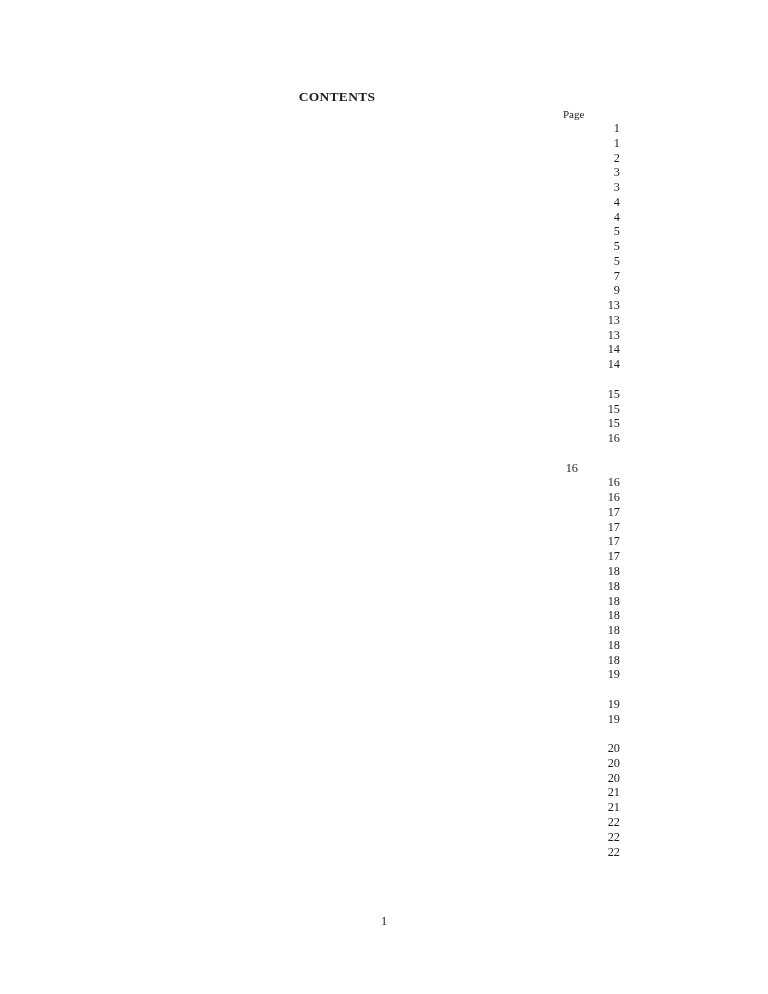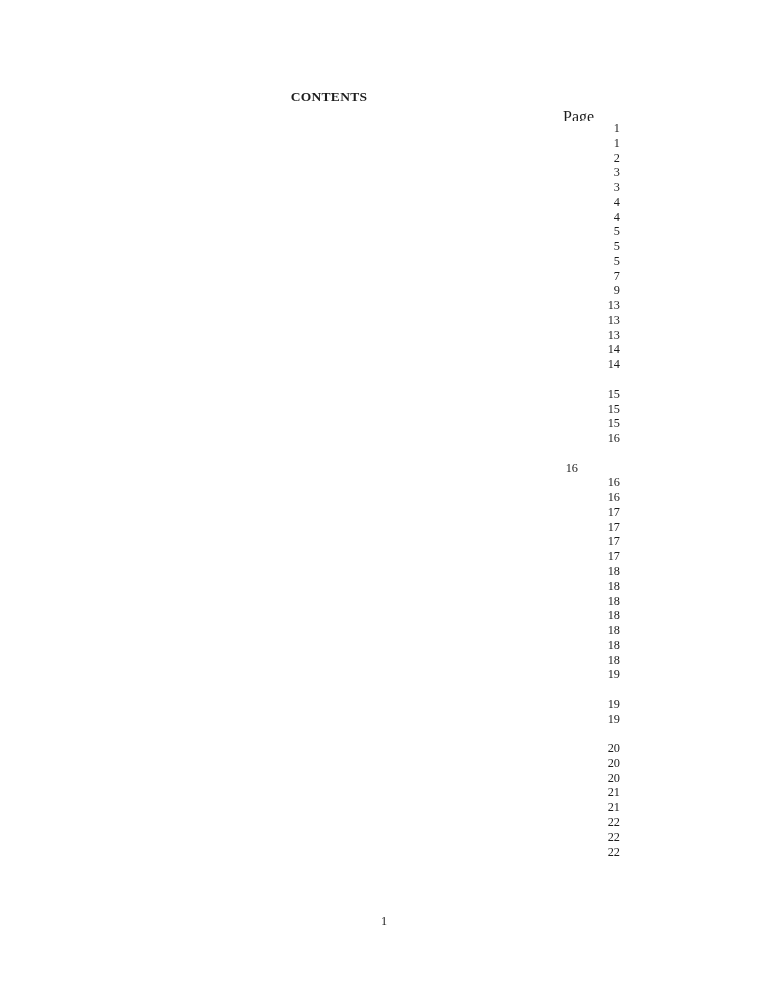--- a/index.html
+++ b/index.html
@@ -9,27 +9,27 @@
     font-family:"Liberation Serif", serif;
     color:#1d1d1d;
   }
   .page {
     position:relative;
     width:768px; height:994px;
     background:#ffffff;
     overflow:hidden;
   }
   .doc-title {
-    position:absolute; top:89px; left:4px; width:644px;
+    position:absolute; top:89px; left:12px; width:644px;
     text-align:center;
     font-weight:bold; font-size:13.5px; letter-spacing:0.3px;padding-left:6px;
   }
   .page-label {
     position:absolute; top:108px; left:563px;
-    font-size:16px;
+    font-size:11px;
   }
   .toc-rows {
     position:absolute; top:121px; left:105px; width:515px;
     font-size:12.3px;
   }
   .row {
     position:relative;
     height:14.77px; line-height:14.77px;
     white-space:nowrap;
   }

